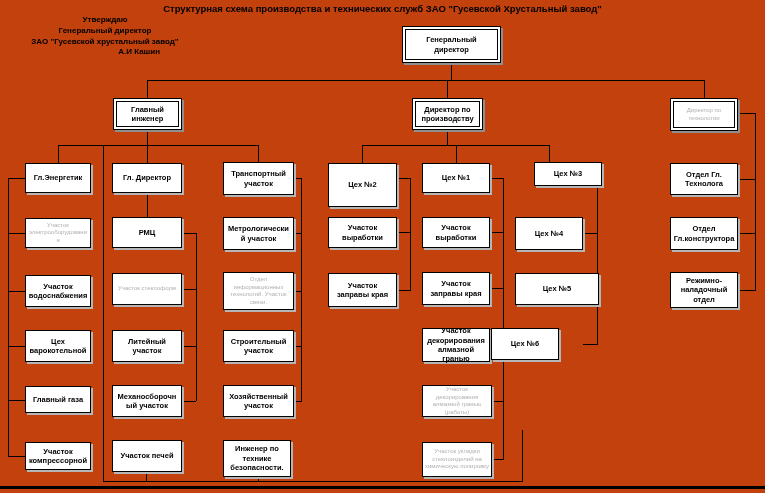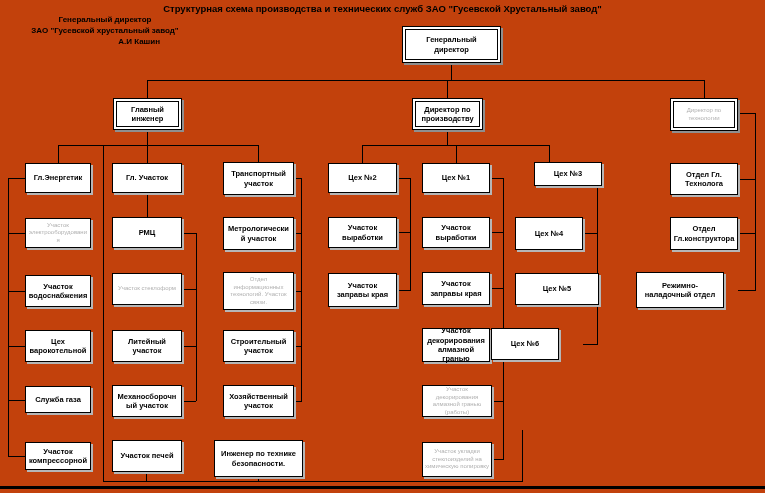--- a/index.html
+++ b/index.html
@@ -20,20 +20,21 @@
                align-items:center;justify-content:center;padding:1px 2px;}
   .node.muted{color:#b0b0b0;font-weight:normal;font-size:6px;}
   .line{position:absolute;background:#000;}
 </style>
 </head>
 <body>
 
 <div id="page">
   <div class="title">Структурная схема производства и технических служб ЗАО "Гусевской Хрустальный завод"</div>
   <div class="approval">
+    <div class="ap-line">Утверждаю</div>
     <div class="ap-line">Генеральный директор</div>
     <div class="ap-line">ЗАО "Гусевской хрустальный завод"</div>
     <div class="ap-line last">А.И Кашин</div>
   </div>
   <div>
       <div class="line" style="left: 451px; top: 63px; width: 1px; height: 17px;"></div>
       <div class="line" style="left: 147px; top: 80px; width: 558px; height: 1px;"></div>
       <div class="line" style="left: 147px; top: 80px; width: 1px; height: 18px;"></div>
       <div class="line" style="left: 447px; top: 80px; width: 1px; height: 18px;"></div>
       <div class="line" style="left: 704px; top: 80px; width: 1px; height: 18px;"></div>
@@ -120,27 +121,27 @@
       <div class="node muted" style="left: 25px; top: 218px; width: 66px; height: 30px;">
         <span>Участок электрооборудования</span>
       </div>
       <div class="node" style="left: 25px; top: 275px; width: 66px; height: 32px;">
         <span>Участок водоснабжения</span>
       </div>
       <div class="node" style="left: 25px; top: 330px; width: 66px; height: 32px;">
         <span>Цех варокотельной</span>
       </div>
       <div class="node" style="left: 25px; top: 386px; width: 66px; height: 27px;">
-        <span>Служба газа</span>
+        <span>Главный газа</span>
       </div>
       <div class="node" style="left: 25px; top: 442px; width: 66px; height: 28px;">
         <span>Участок компрессорной</span>
       </div>
       <div class="node" style="left: 112px; top: 163px; width: 70px; height: 30px;">
-        <span>Гл. Участок</span>
+        <span>Гл. Директор</span>
       </div>
       <div class="node" style="left: 112px; top: 217px; width: 70px; height: 31px;">
         <span>РМЦ</span>
       </div>
       <div class="node muted" style="left: 112px; top: 273px; width: 70px; height: 32px;">
         <span>Участок стеклоформ</span>
       </div>
       <div class="node" style="left: 112px; top: 330px; width: 70px; height: 32px;">
         <span>Литейный участок</span>
       </div>
@@ -158,24 +159,24 @@
       </div>
       <div class="node muted" style="left: 223px; top: 272px; width: 71px; height: 38px;">
         <span>Отдел информационных технологий. Участок связи.</span>
       </div>
       <div class="node" style="left: 223px; top: 330px; width: 71px; height: 32px;">
         <span>Строительный участок</span>
       </div>
       <div class="node" style="left: 223px; top: 385px; width: 71px; height: 32px;">
         <span>Хозяйственный участок</span>
       </div>
-      <div class="node" style="left: 214px; top: 440px; width: 89px; height: 37px; text-align: center;">
+      <div class="node" style="left: 223px; top: 440px; width: 68px; height: 37px; text-align: center;">
         <span>Инженер по технике безопасности.</span>
       </div>
-      <div class="node" style="left: 328px; top: 163px; width: 69px; height: 30px;">
+      <div class="node" style="left: 328px; top: 163px; width: 69px; height: 44px;">
         <span>Цех №2</span>
       </div>
       <div class="node" style="left: 328px; top: 217px; width: 69px; height: 31px;">
         <span>Участок выработки</span>
       </div>
       <div class="node" style="left: 328px; top: 273px; width: 69px; height: 34px;">
         <span>Участок заправы края</span>
       </div>
       <div class="node" style="left: 422px; top: 163px; width: 68px; height: 30px;">
         <span>Цех №1</span>
@@ -206,17 +207,17 @@
       </div>
       <div class="node" style="left: 491px; top: 328px; width: 68px; height: 32px;">
         <span>Цех №6</span>
       </div>
       <div class="node" style="left: 670px; top: 163px; width: 68px; height: 32px;">
         <span>Отдел Гл. Технолога</span>
       </div>
       <div class="node" style="left: 670px; top: 217px; width: 68px; height: 33px;">
         <span>Отдел Гл.конструктора</span>
       </div>
-      <div class="node" style="left: 636px; top: 272px; width: 88px; height: 36px;">
+      <div class="node" style="left: 670px; top: 272px; width: 68px; height: 36px;">
         <span>Режимно-наладочный отдел</span>
       </div>
     </div>
 </div>
 
 </body></html>

